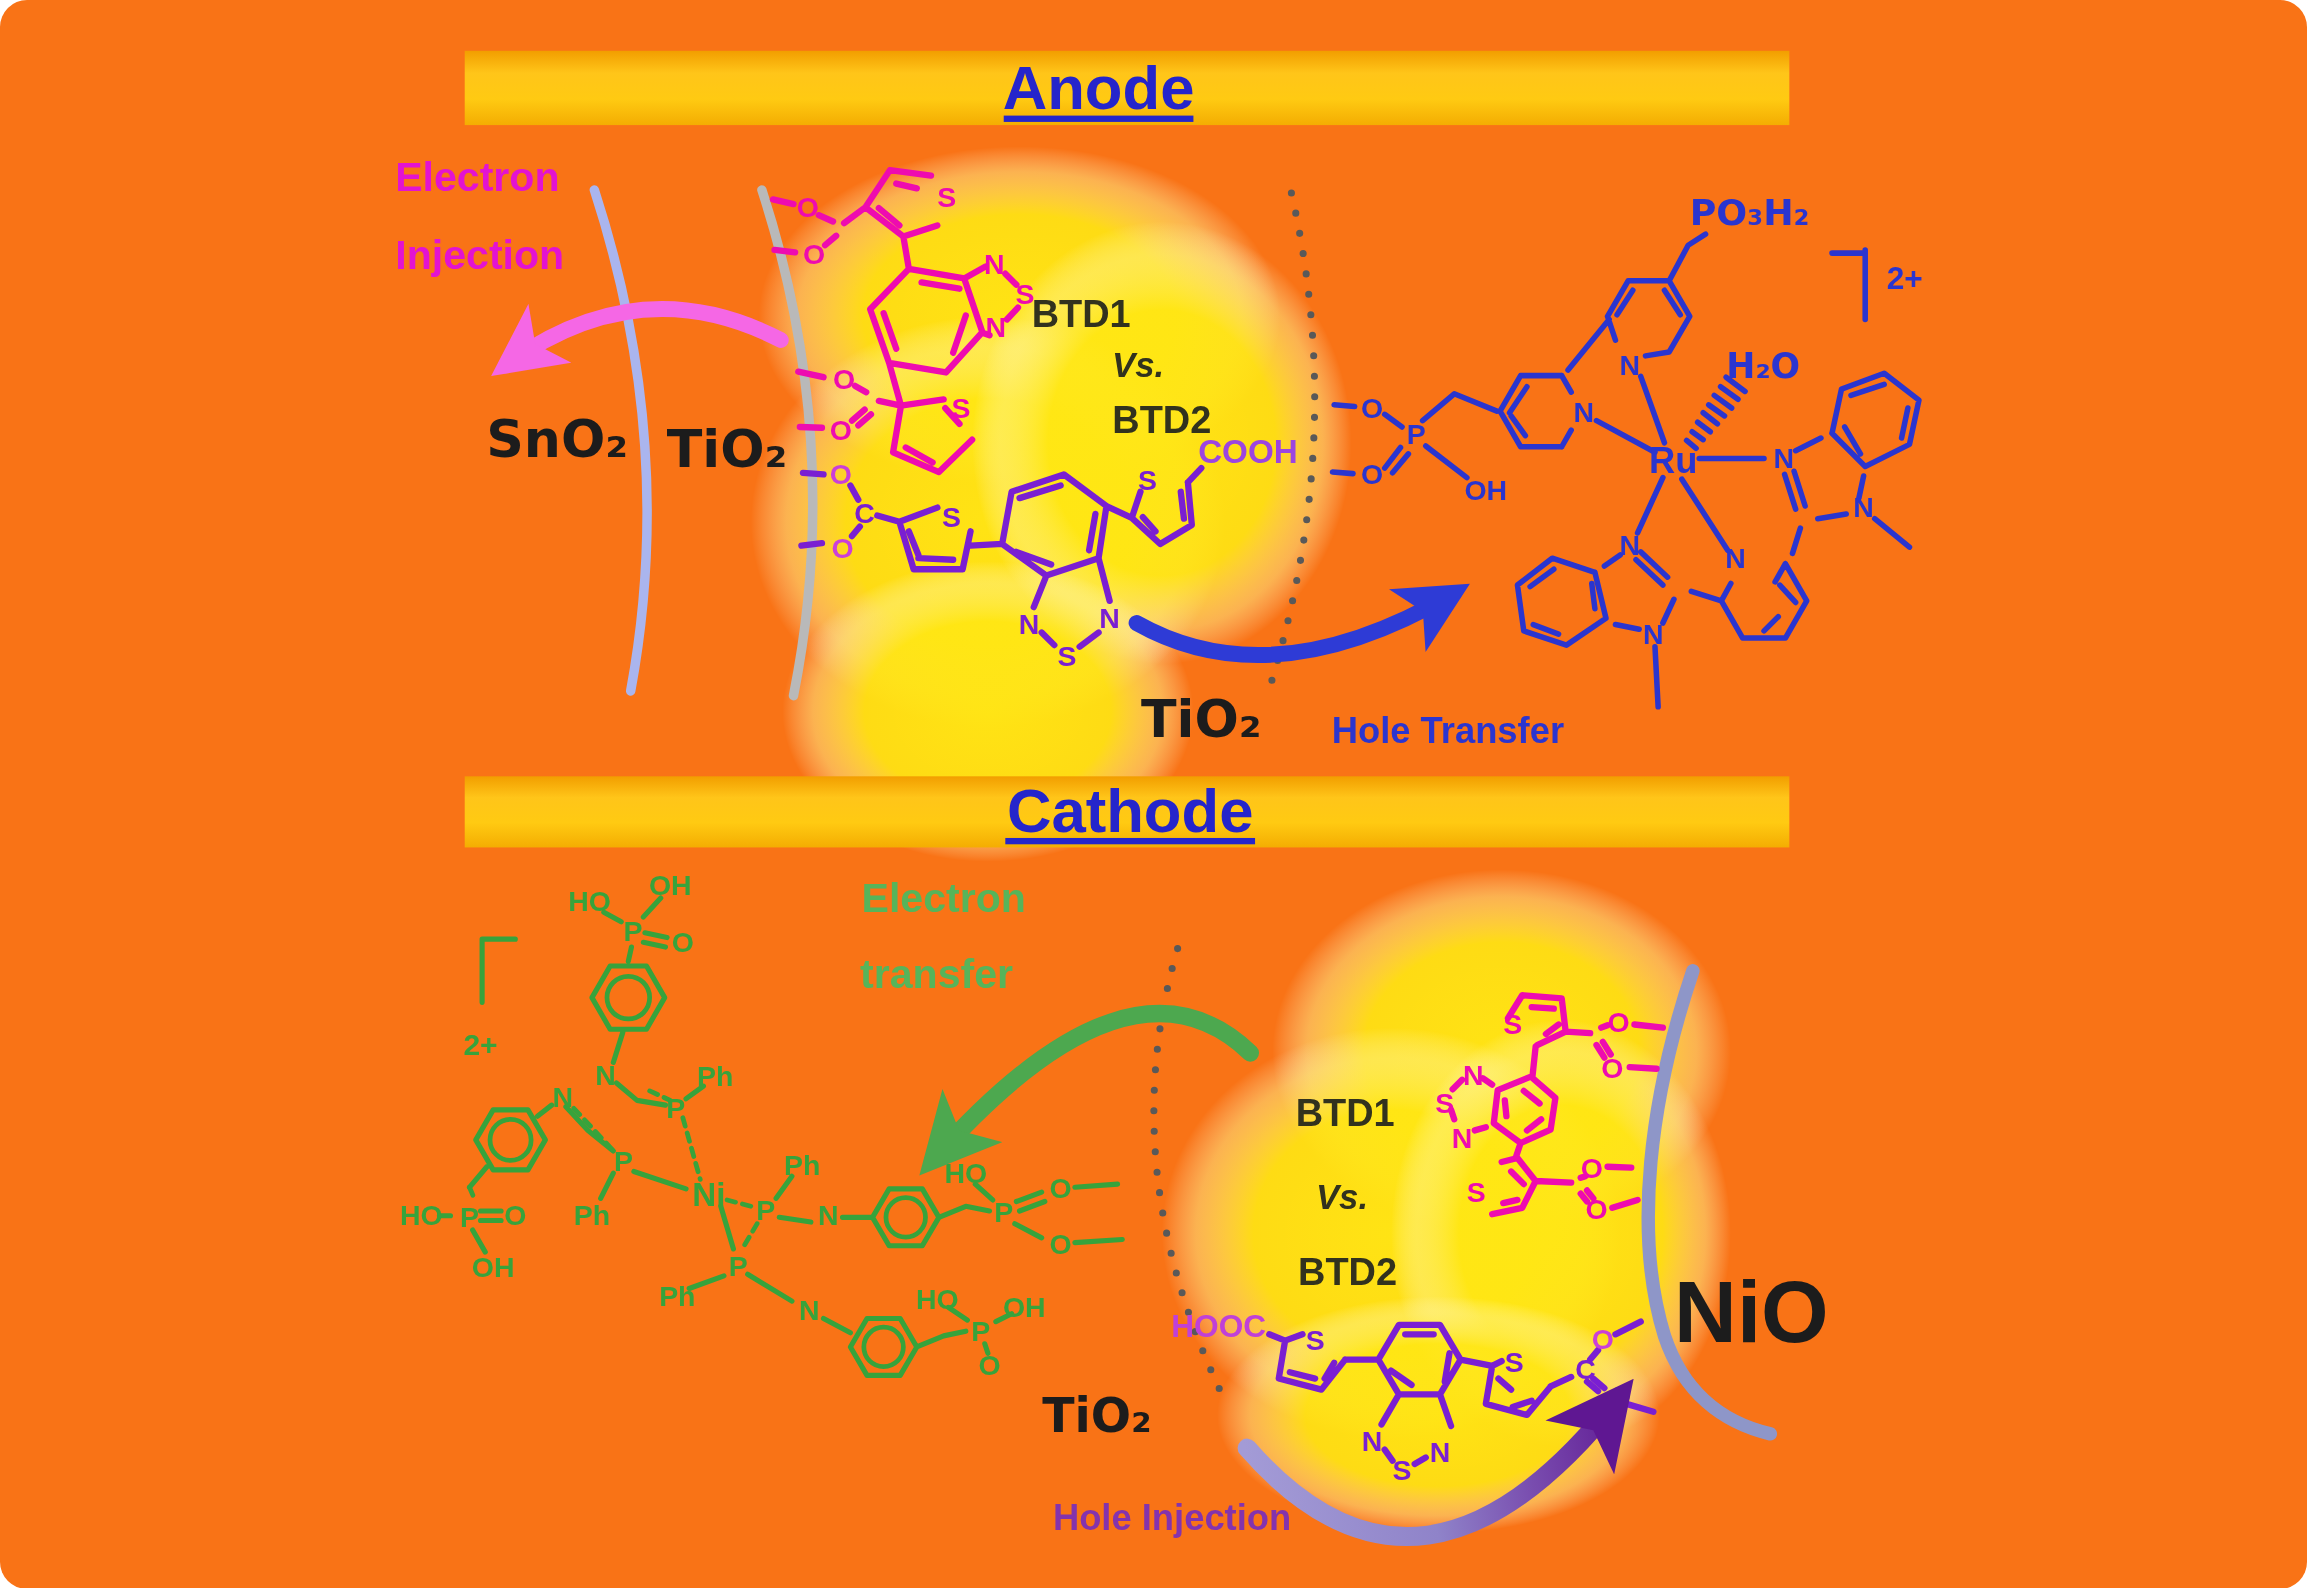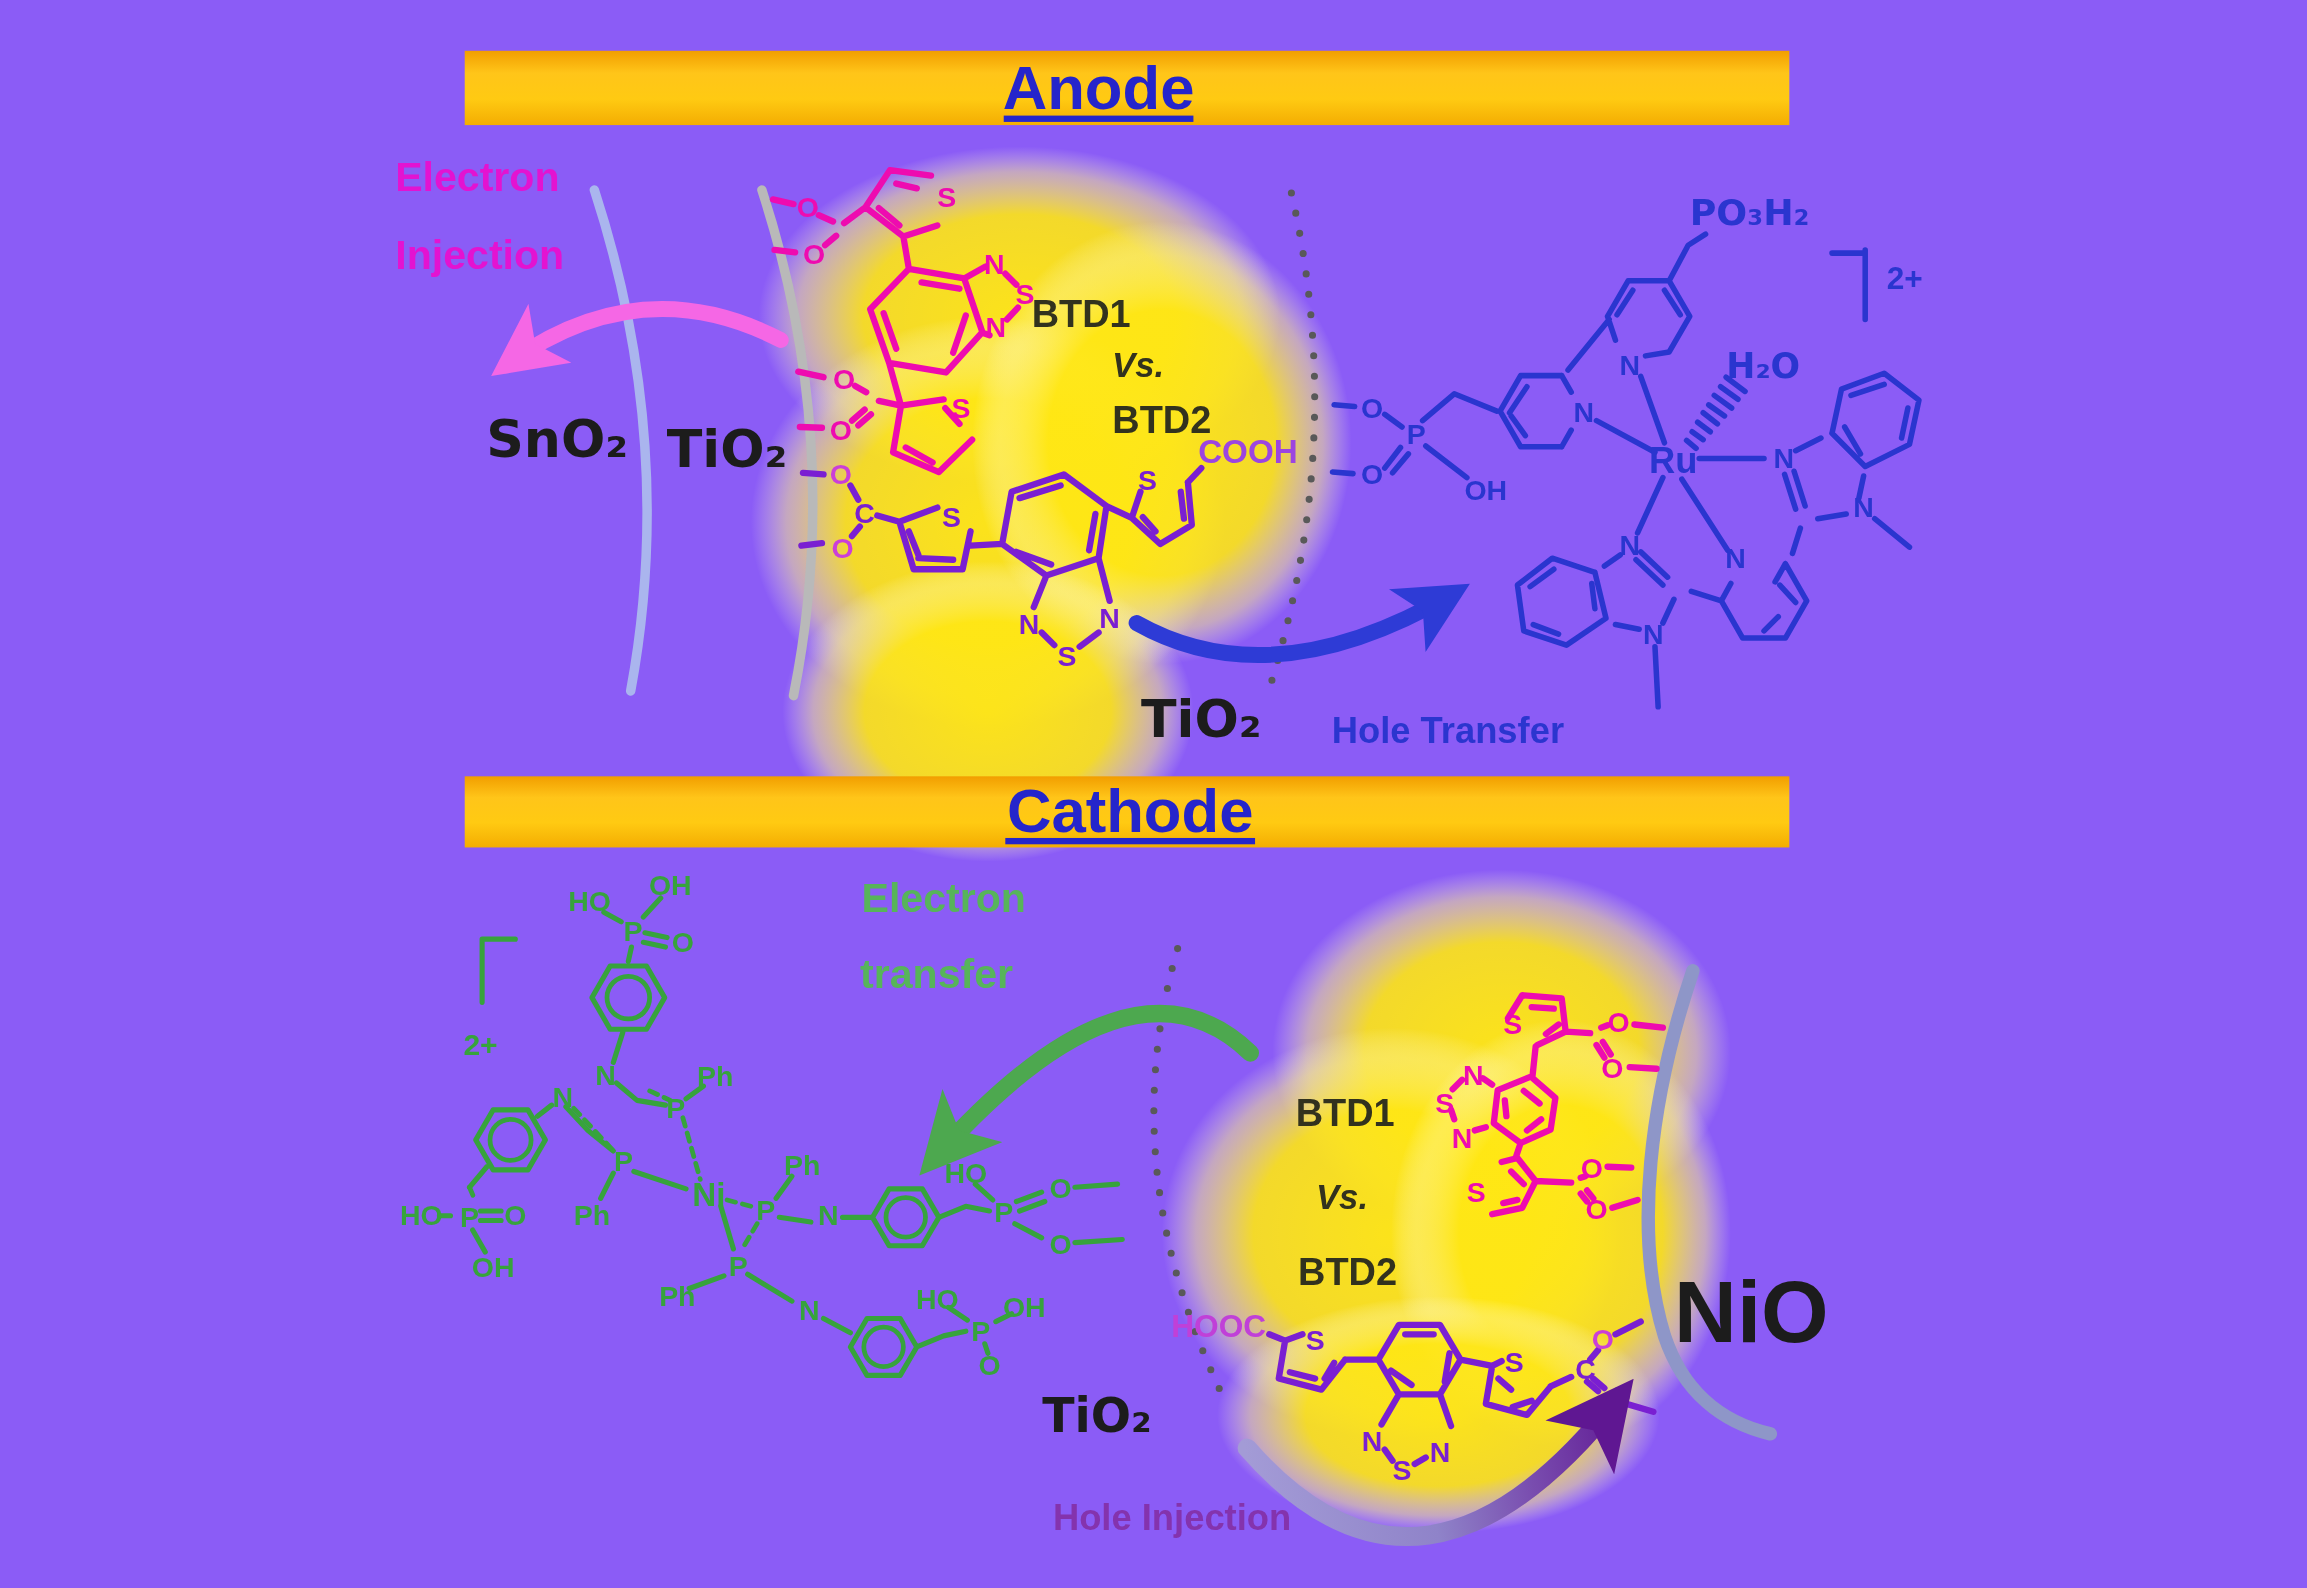--- a/index.html
+++ b/index.html
@@ -1,16 +1,16 @@
 <!DOCTYPE html>
 <html style="font-size:12.6px"><head>
 <meta charset="utf-8">
 <style>
   html,body{margin:0;padding:0;background:#ffffff;}
-  .stage{position:relative;width:2307px;height:1589px;background:#8b5cf6;overflow:hidden;}
+  .stage{position:relative;width:2307px;height:1589px;background:#f97316;overflow:hidden;border-radius:27px;}
   svg{position:absolute;left:0;top:0;}
   text{font-family:"Liberation Sans","DejaVu Sans",sans-serif;font-weight:bold;}
   .sub{font-family:"DejaVu Sans","Liberation Sans",sans-serif;}
   .mid{text-anchor:middle;}
   .beg{text-anchor:start;}
   .bond{fill:none;stroke-linecap:round;stroke-linejoin:round;}
   .mg{stroke:#ee0bb0;}  .mgt{fill:#ee0bb0;}
   .pu{stroke:#7a1fd2;} .put{fill:#7a1fd2;} .puo{fill:#cb3fd8;}
   .bl{stroke:#2a35cf;} .blt{fill:#2a35cf;}
   .gr{stroke:#37a33c;} .grt{fill:#37a33c;}

